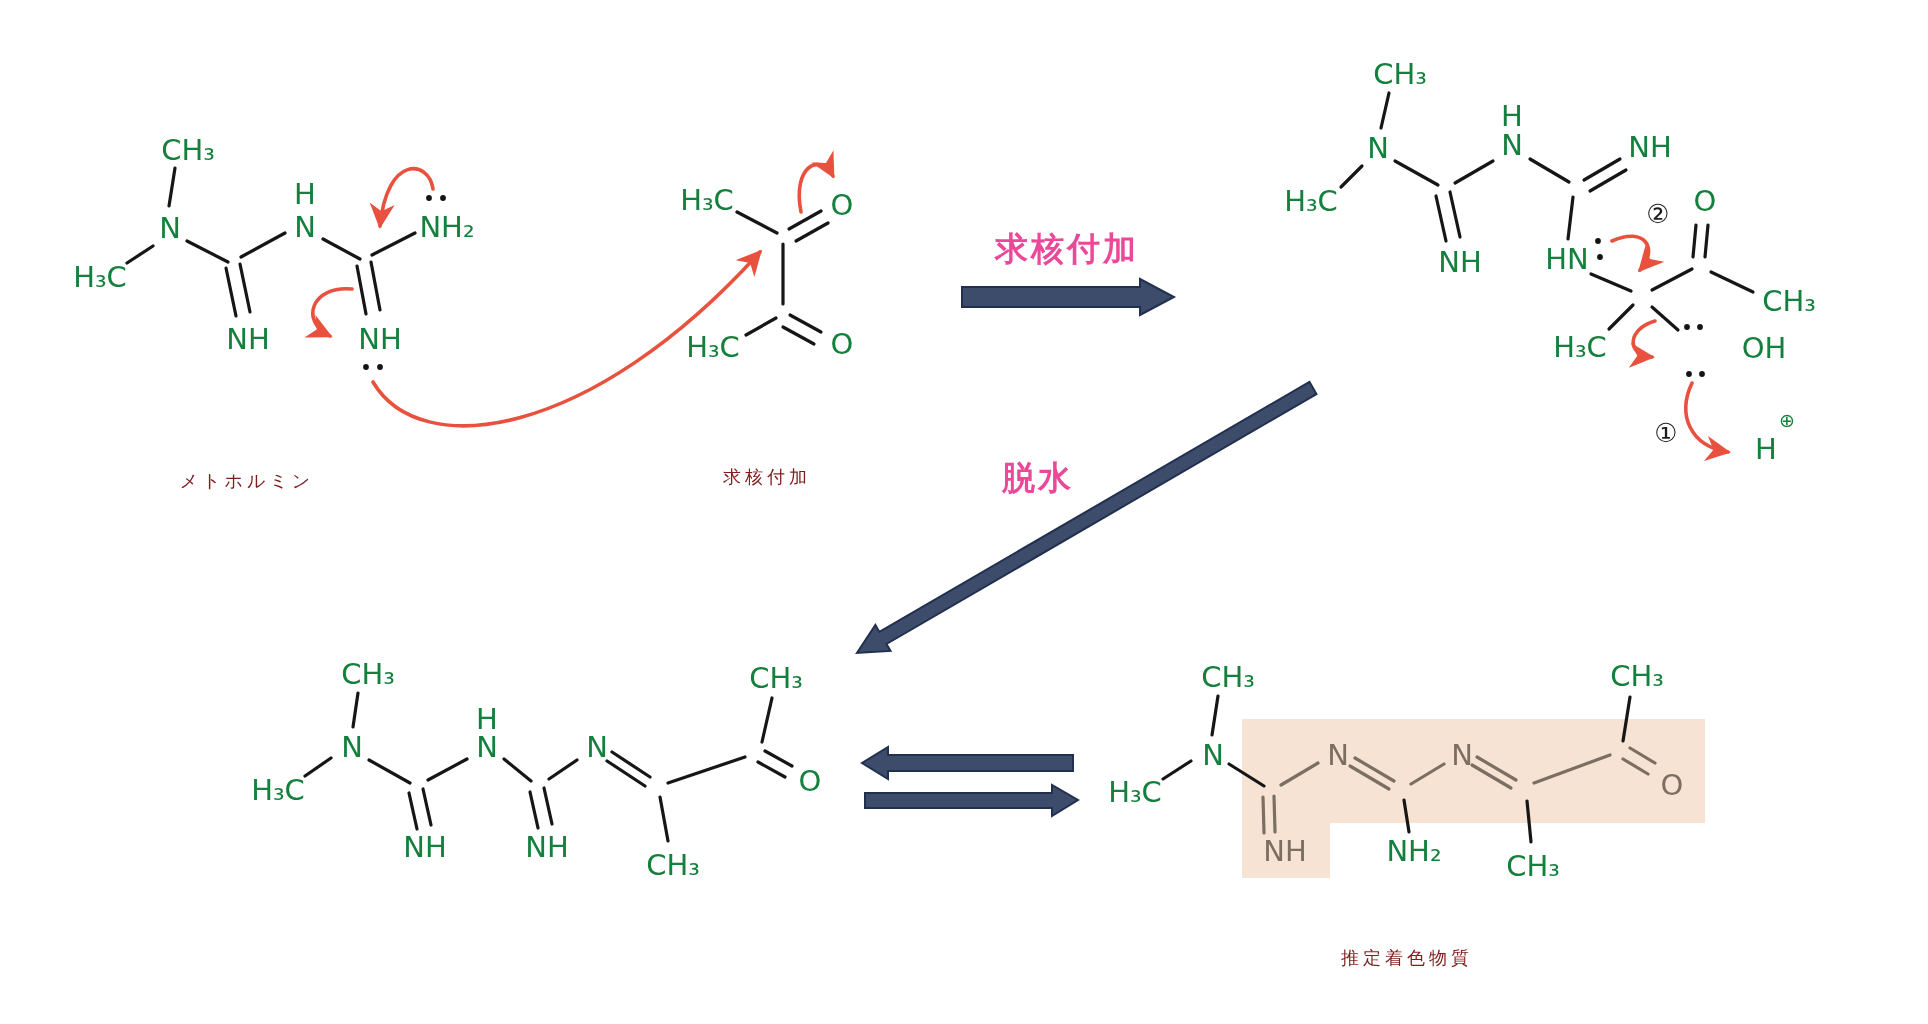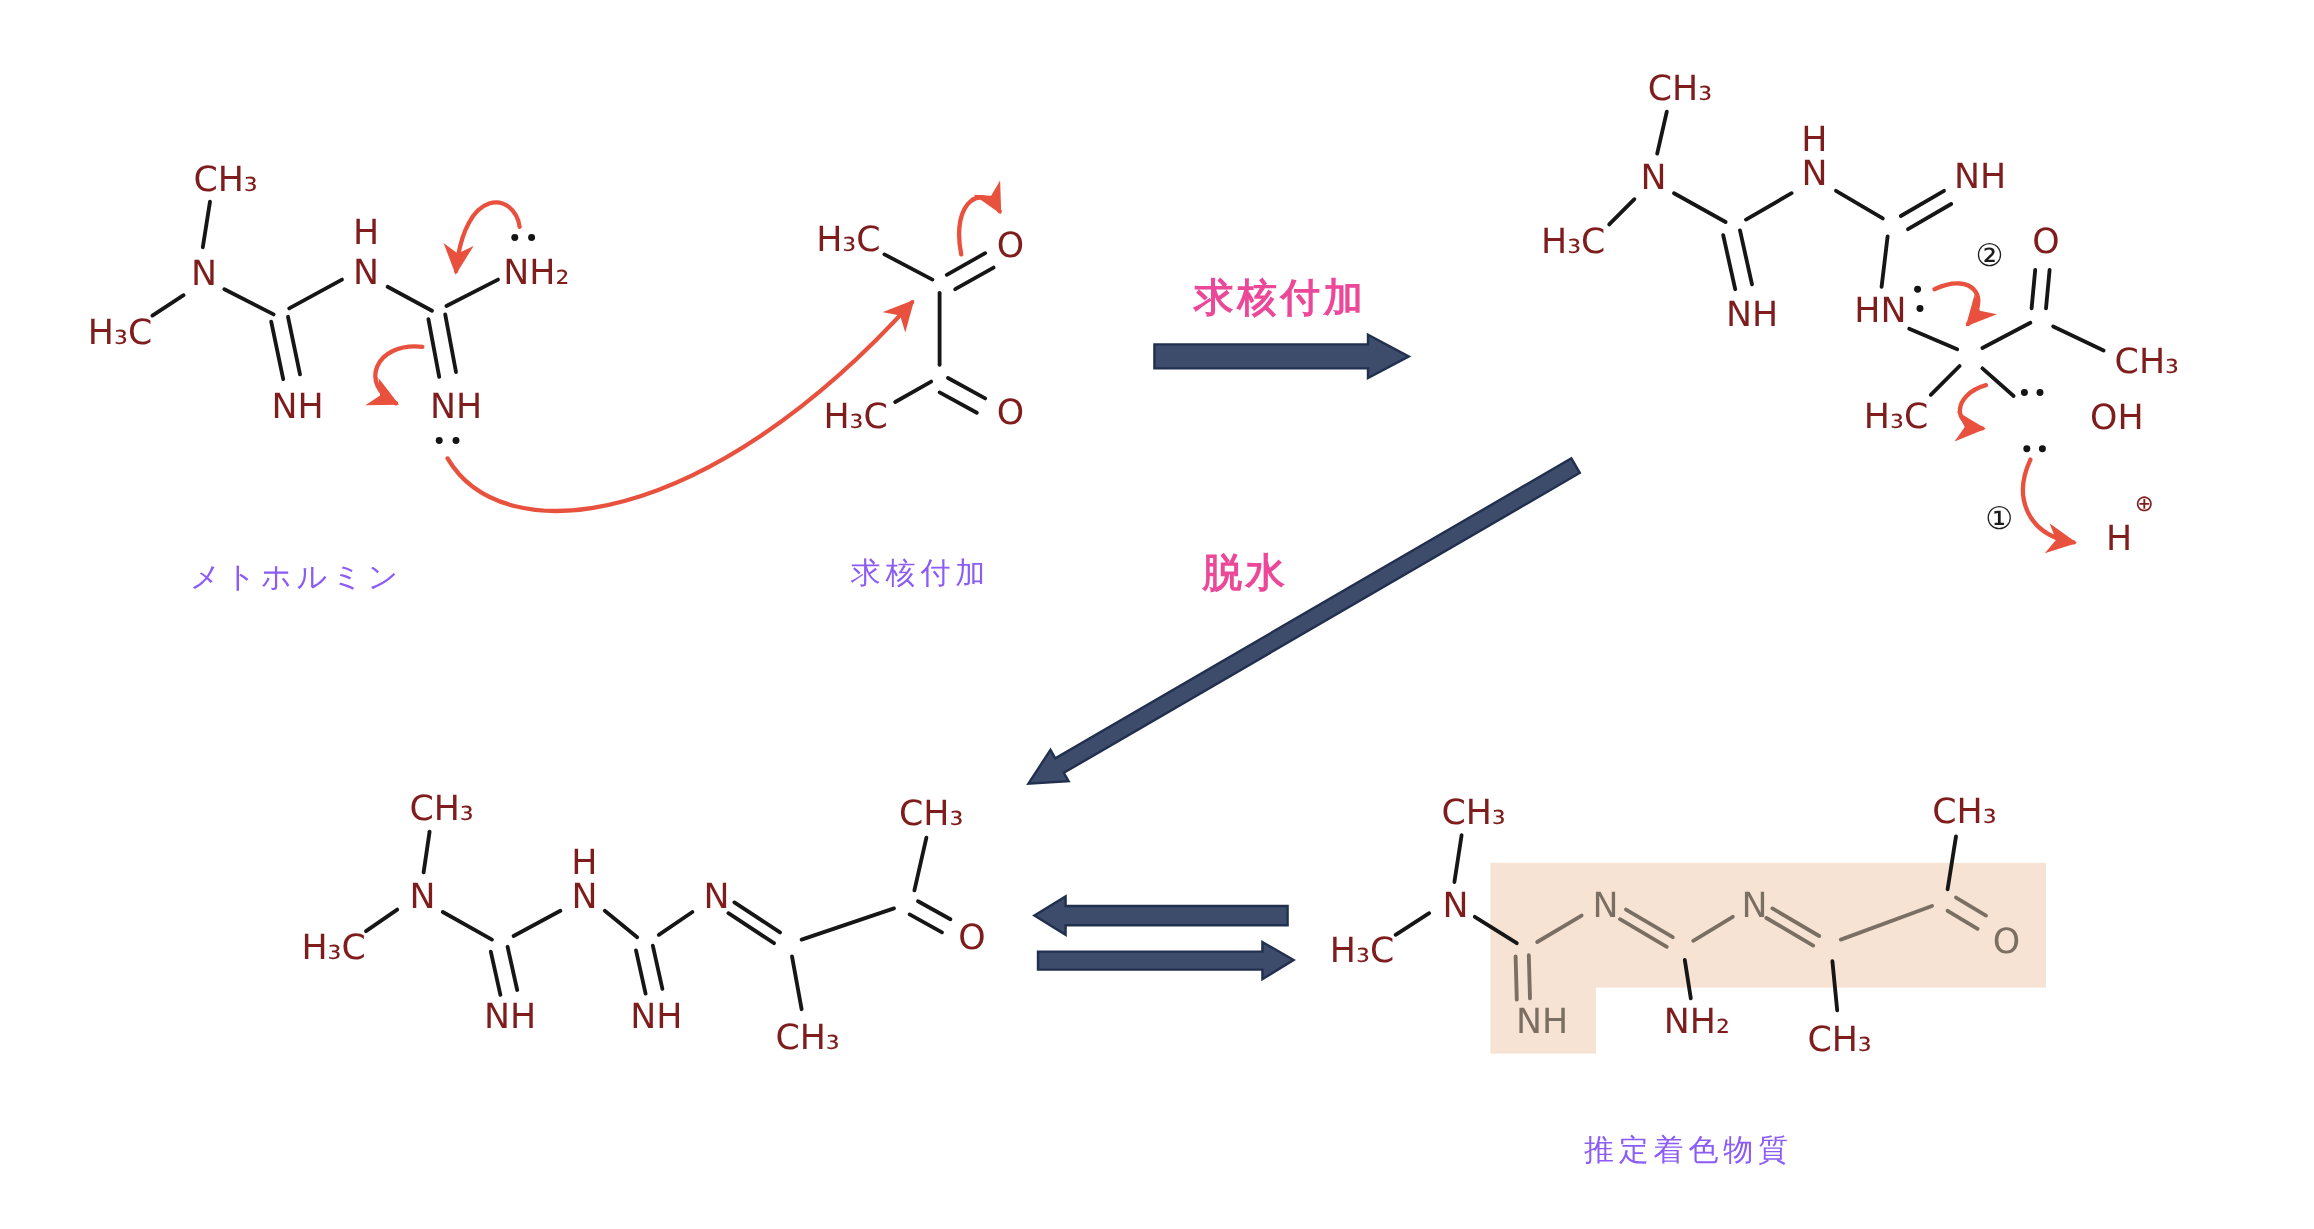--- a/index.html
+++ b/index.html
@@ -17,26 +17,26 @@
   }
   svg.layer{position:absolute;left:0;top:0;}
   .bk{stroke:var(--bond);stroke-width:3.2;stroke-linecap:round;fill:none;}
   .gy{stroke:var(--highlight-structure);stroke-width:3.2;stroke-linecap:round;fill:none;}
   .red{stroke:var(--red-arrow);stroke-width:3.6;fill:none;stroke-linecap:round;}
   .navy{fill:var(--navy-arrow);stroke:var(--navy-arrow-outline);stroke-width:2;stroke-linejoin:miter;}
   .hl{fill:var(--highlight);}
   .dot{fill:#141414;}
   .atom{
     position:absolute;transform:translate(-50%,-50%);
-    font-size:29px;color:#7f1d1d;white-space:nowrap;line-height:1;
+    font-size:29px;color:#15803d;white-space:nowrap;line-height:1;
   }
   .atom.gray{color:var(--highlight-structure);}
   .mol-label{
     position:absolute;transform:translate(-50%,-50%);
-    font-size:25px;color:#8b5cf6;letter-spacing:4px;white-space:nowrap;
+    font-size:18px;color:#7f1d1d;letter-spacing:4px;white-space:nowrap;
   }
   .rxn-label{
     position:absolute;transform:translate(-50%,-50%);
     font-size:33px;font-weight:bold;color:#ec4899;letter-spacing:3px;white-space:nowrap;
   }
   .marker-label{
     position:absolute;transform:translate(-50%,-50%);
     font-size:26px;color:#1c1c1c;white-space:nowrap;
   }
   .charge{font-size:19px;}

